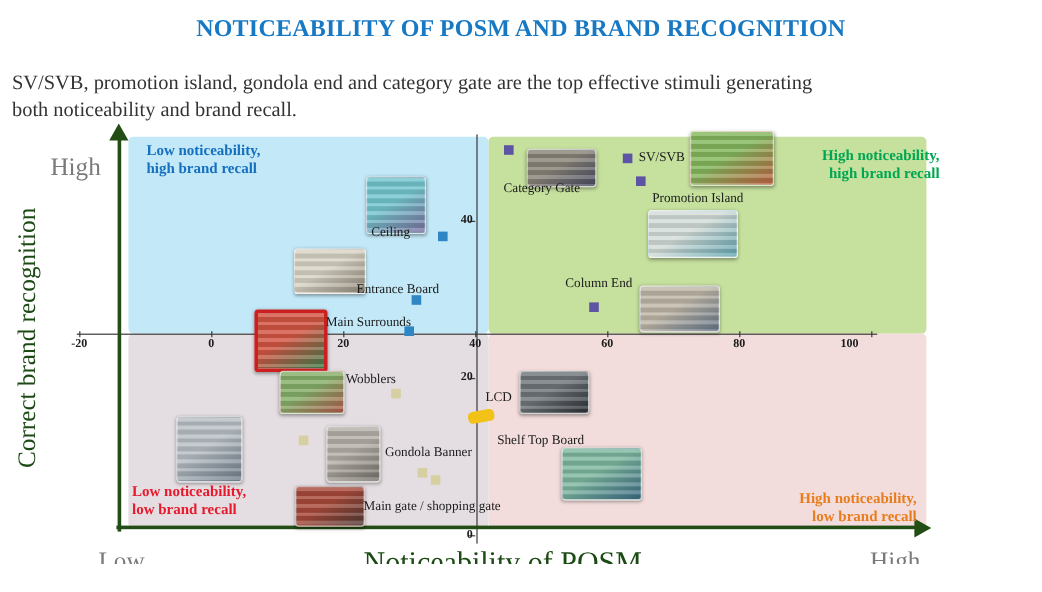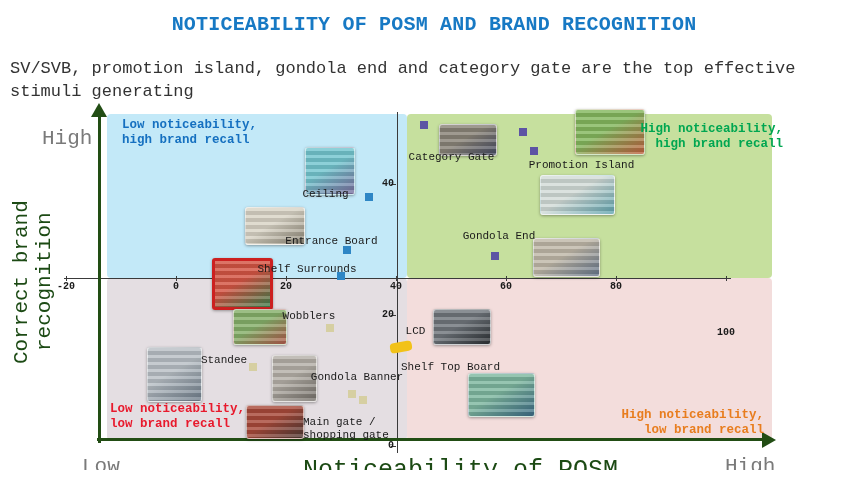--- a/index.html
+++ b/index.html
@@ -1,17 +1,17 @@
 <!DOCTYPE html>
 <html><head>
 <meta charset="utf-8">
 <style>
   html,body{margin:0;padding:0;background:#fff;}
   .page{position:relative;width:868px;height:470px;background:#ffffff;overflow:hidden;
-        font-family:Liberation Mono, monospace;}
+        font-family:Liberation Serif, serif;}
   .title{position:absolute;left:0;top:13px;width:868px;text-align:center;
          font-size:20px;font-weight:bold;color:#1779c4;letter-spacing:.2px;}
   .subtitle{position:absolute;left:10px;top:57px;width:850px;font-size:17px;color:#333;line-height:23px;}
   .chart{position:absolute;left:0;top:0;width:868px;height:493px;}
   .quad{position:absolute;border-radius:4px;}
   .quad-label{position:absolute;font-size:12.5px;font-weight:bold;line-height:15px;white-space:nowrap;}
   .photo{position:absolute;border-radius:3px;box-shadow:0 1px 3px rgba(0,0,0,.35);border:1px solid rgba(255,255,255,.6);}
   .marker{position:absolute;width:8px;height:8px;}
   .blob{position:absolute;width:22px;height:10px;border-radius:4px;transform:rotate(-10deg);}
   .pt-label{position:absolute;font-size:11px;color:#1a1a1a;text-align:center;white-space:nowrap;line-height:13px;}
@@ -32,20 +32,21 @@
       font-size:21px;color:#1c4a14;text-align:center;}
   .xtitle{position:absolute;left:303px;top:456px;font-size:25px;color:#1c4a14;}
 </style>
 </head>
 <body>
 
 <div class="page">
   <div class="title">NOTICEABILITY OF POSM AND BRAND RECOGNITION</div>
   <div class="subtitle">
     <div>SV/SVB, promotion island, gondola end and category gate are the top effective stimuli generating</div>
+    <div>both noticeability and brand recall.</div>
   </div>
 
   <div class="chart">
       <div class="quad" style="left: 407px; top: 278px; width: 365px; height: 162px; background: rgb(243, 221, 220);"></div>
       <div class="quad" style="left: 107px; top: 278px; width: 300px; height: 162px; background: rgb(228, 222, 226);"></div>
       <div class="quad" style="left: 407px; top: 114px; width: 365px; height: 164px; background: rgb(198, 224, 158);"></div>
       <div class="quad" style="left: 107px; top: 114px; width: 300px; height: 164px; background: rgb(195, 233, 248);"></div>
 
     <div class="h-axis"></div>
     <div class="v-axis"></div>
@@ -94,44 +95,44 @@
       <div class="xtick" style="left: 156px; top: 281px;">0</div>
       <div class="tickmark-x" style="left: 286px;"></div>
       <div class="xtick" style="left: 266px; top: 281px;">20</div>
       <div class="tickmark-x" style="left: 396px;"></div>
       <div class="xtick" style="left: 376px; top: 281px;">40</div>
       <div class="tickmark-x" style="left: 506px;"></div>
       <div class="xtick" style="left: 486px; top: 281px;">60</div>
       <div class="tickmark-x" style="left: 616px;"></div>
       <div class="xtick" style="left: 596px; top: 281px; text-align: center;">80</div>
       <div class="tickmark-x" style="left: 726px;"></div>
-      <div class="xtick" style="left: 706px; top: 281px; margin-top: 46px;">100</div>
+      <div class="xtick" style="left: 688px; top: 281px;">100</div>
       <div class="tickmark-y" style="top: 446px;"></div>
       <div class="ytick" style="left: 364px; top: 440px;">0</div>
       <div class="tickmark-y" style="top: 315px;"></div>
       <div class="ytick" style="left: 364px; top: 309px;">20</div>
       <div class="tickmark-y" style="top: 184px;"></div>
       <div class="ytick" style="left: 364px; top: 178px;">40</div>
       <div class="marker" style="left: 364.5px; top: 193.1px; background: rgb(46, 134, 197);"></div>
       <div class="pt-label" style="width: 160px; left: 245.5px; top: 188.1px;">Ceiling</div>
       <div class="marker" style="left: 342.5px; top: 245.5px; background: rgb(46, 134, 197);"></div>
       <div class="pt-label" style="width: 160px; left: 251.5px; top: 234.5px;">Entrance Board</div>
       <div class="marker" style="left: 337px; top: 271.7px; background: rgb(46, 134, 197);"></div>
-      <div class="pt-label" style="width: 160px; left: 227px; top: 262.7px;">Shelf Surrounds</div>
+      <div class="pt-label" style="width: 160px; left: 227px; top: 262.7px;">Main Surrounds</div>
       <div class="marker" style="left: 419.5px; top: 121.05px; background: rgb(93, 84, 164);"></div>
       <div class="pt-label" style="width: 160px; left: 371.5px; top: 151.05px;">Category Gate</div>
       <div class="marker" style="left: 518.5px; top: 127.6px; background: rgb(93, 84, 164);"></div>
+      <div class="pt-label" style="width: 160px; left: 471.5px; top: 124.6px;">SV/SVB</div>
       <div class="marker" style="left: 529.5px; top: 147.25px; background: rgb(93, 84, 164);"></div>
       <div class="pt-label" style="width: 160px; left: 501.5px; top: 159.25px;">Promotion Island</div>
       <div class="marker" style="left: 491px; top: 252.05px; background: rgb(93, 84, 164);"></div>
-      <div class="pt-label" style="width: 160px; left: 419px; top: 230.05px;">Gondola End</div>
+      <div class="pt-label" style="width: 160px; left: 419px; top: 230.05px;">Column End</div>
       <div class="marker" style="left: 326px; top: 324.1px; background: rgb(214, 207, 162);"></div>
       <div class="pt-label" style="width: 160px; left: 229px; top: 310.1px;">Wobblers</div>
       <div class="marker" style="left: 249px; top: 363.4px; background: rgb(214, 207, 162);"></div>
-      <div class="pt-label" style="width: 160px; left: 144px; top: 354.4px;">Standee</div>
       <div class="marker" style="left: 348px; top: 389.6px; background: rgb(214, 207, 162);"></div>
       <div class="pt-label" style="width: 160px; left: 277px; top: 370.6px;">Gondola Banner</div>
       <div class="marker" style="left: 359px; top: 396.15px; background: rgb(214, 207, 162);"></div>
       <div class="pt-label" style="width: 118px; left: 303px; top: 416.15px; white-space: normal; text-align: left;">Main gate / shopping gate</div>
       <div class="blob" style="left: 389.5px; top: 341.75px; background: rgb(242, 194, 24);"></div>
       <div class="pt-label" style="width: 160px; left: 335.5px; top: 324.75px;">LCD</div>
       <div class="pt-label" style="width: 160px; left: 370.5px; top: 360.95px;">Shelf Top Board</div>
     </div>
 </div>
 

